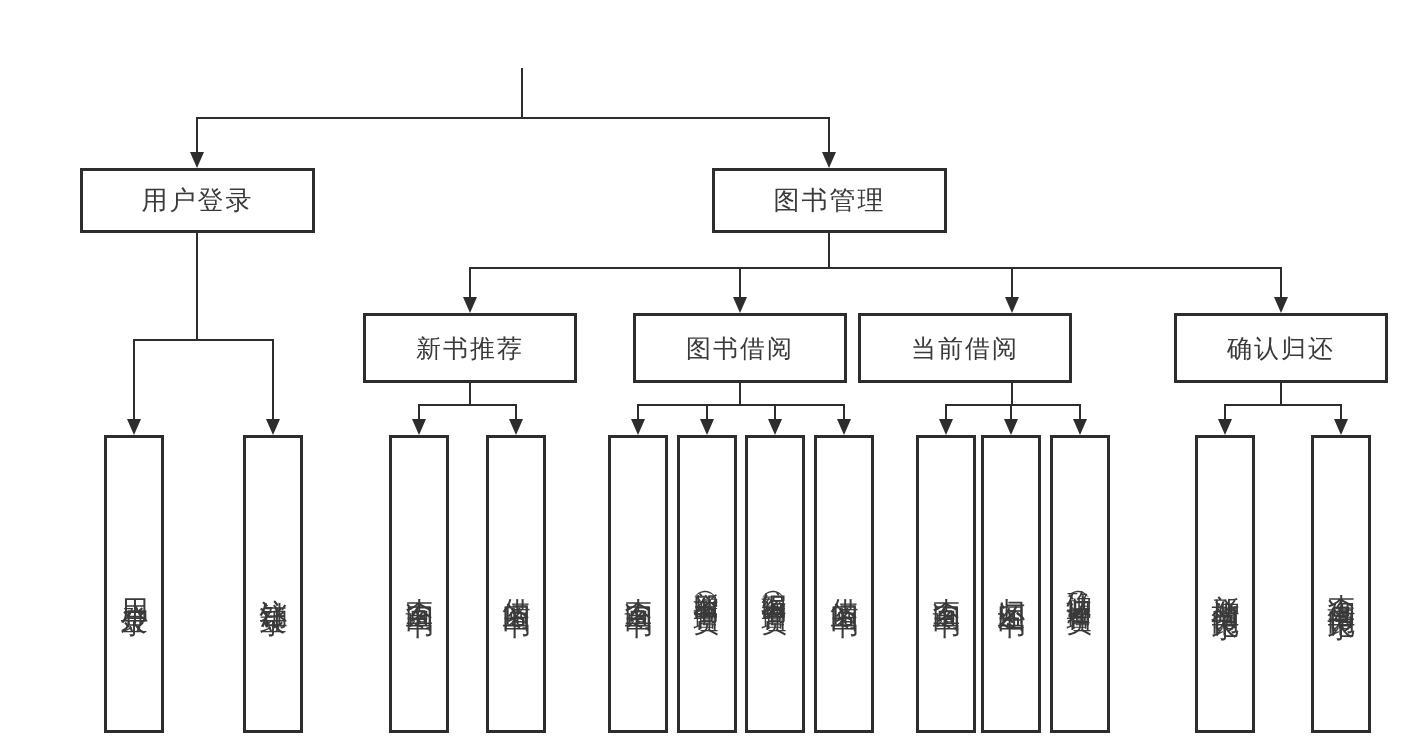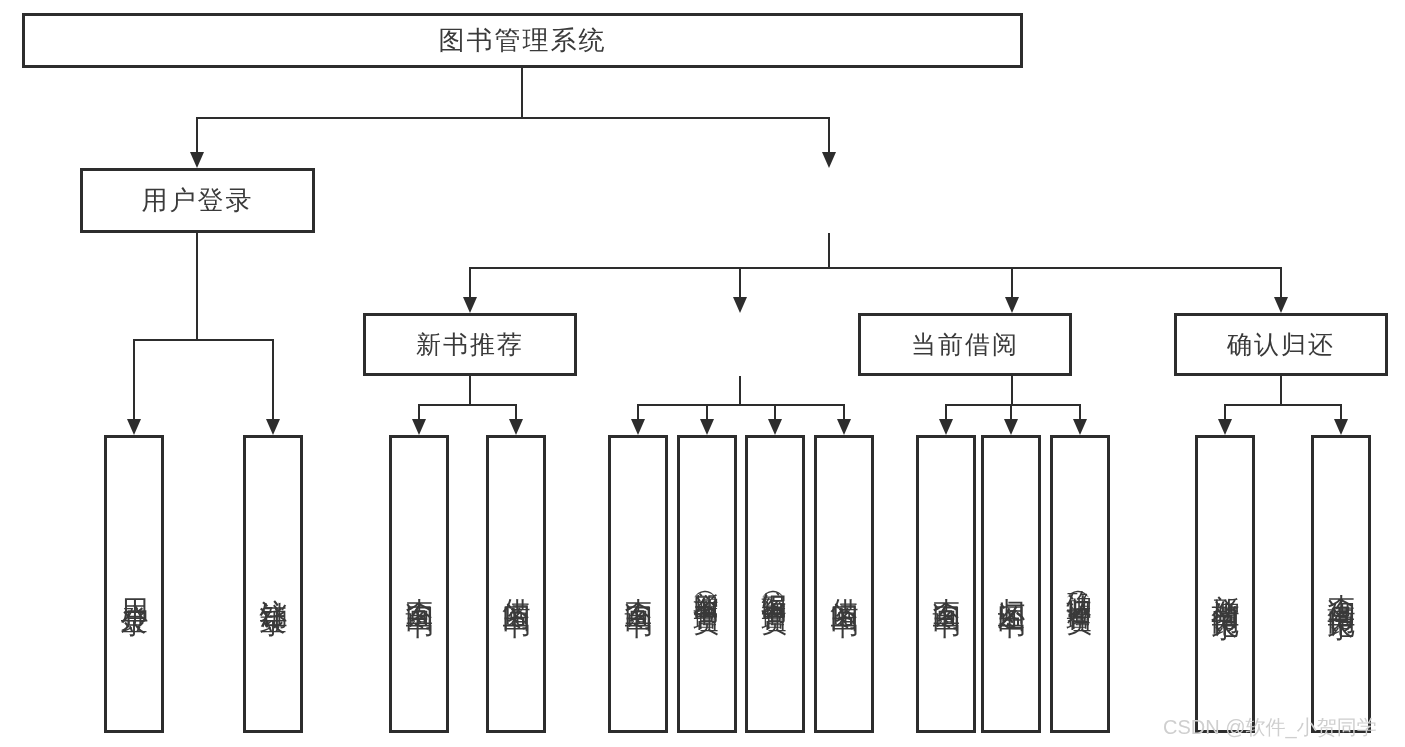--- a/index.html
+++ b/index.html
@@ -19,21 +19,21 @@
   .ar{position:absolute;width:0;height:0;
       border-left:7px solid transparent;border-right:7px solid transparent;
       border-top:16px solid var(--line);}
   .box{
     position:absolute;box-sizing:border-box;background:var(--boxbg);
     border:3px solid var(--line);color:var(--text);
     display:flex;align-items:center;justify-content:center;
     font-size:26px;letter-spacing:2px;white-space:nowrap;
   }
   .lvl2{top:168px;width:235px;height:65px;}
-  .lvl3{top:313px;width:214px;height:63px;font-size:25px;}
+  .lvl3{top:313px;width:214px;height:70px;font-size:25px;}
   .leaf{
     top:435px;width:60px;height:298px;
     writing-mode:vertical-rl;text-orientation:mixed;
     font-size:28px;letter-spacing:4px;white-space:normal;
   }
   .leaf.dense{font-size:25px;letter-spacing:3px;}
   .watermark{
     position:absolute;left:1163px;top:714px;z-index:5;
     font-size:20px;letter-spacing:0;color:var(--wm);white-space:nowrap;
   }
@@ -98,27 +98,28 @@
     <div class="ar" style="left:1073px;top:419px"></div>
 
     <div class="vl" style="left:1280px;top:376px;height:30px"></div>
     <div class="hl" style="left:1224px;top:404px;width:118px"></div>
     <div class="vl" style="left:1224px;top:404px;height:17px"></div>
     <div class="ar" style="left:1218px;top:419px"></div>
     <div class="vl" style="left:1340px;top:404px;height:17px"></div>
     <div class="ar" style="left:1334px;top:419px"></div>
   </div>
 
-  <div class="box" style="left:22px;top:13px;width:1001px;height:55px">图书管理系统</div>
 
   <div class="box lvl2" style="left:80px">用户登录</div>
 
+  <div class="box lvl2" style="left:712px">图书管理</div>
 
   <div class="box lvl3" style="left:363px">新书推荐</div>
 
+  <div class="box lvl3" style="left:633px">图书借阅</div>
 
   <div class="box lvl3" style="left:858px">当前借阅</div>
 
   <div class="box lvl3" style="left:1174px">确认归还</div>
 
   <div class="box leaf" style="left:104px">用户登录</div>
 
   <div class="box leaf" style="left:243px">注销登录</div>
 
   <div class="box leaf" style="left:389px">查询图书</div>
@@ -136,15 +137,14 @@
   <div class="box leaf" style="left:916px">查询图书</div>
 
   <div class="box leaf" style="left:981px">归还图书</div>
 
   <div class="box leaf dense" style="left:1050px">确认归还（管理员）</div>
 
   <div class="box leaf" style="left:1195px">新增借阅记录</div>
 
   <div class="box leaf" style="left:1311px">查询借阅记录</div>
 
-  <div class="watermark">CSDN @软件_小贺同学</div>
 
 </div>
 
 </body></html>

